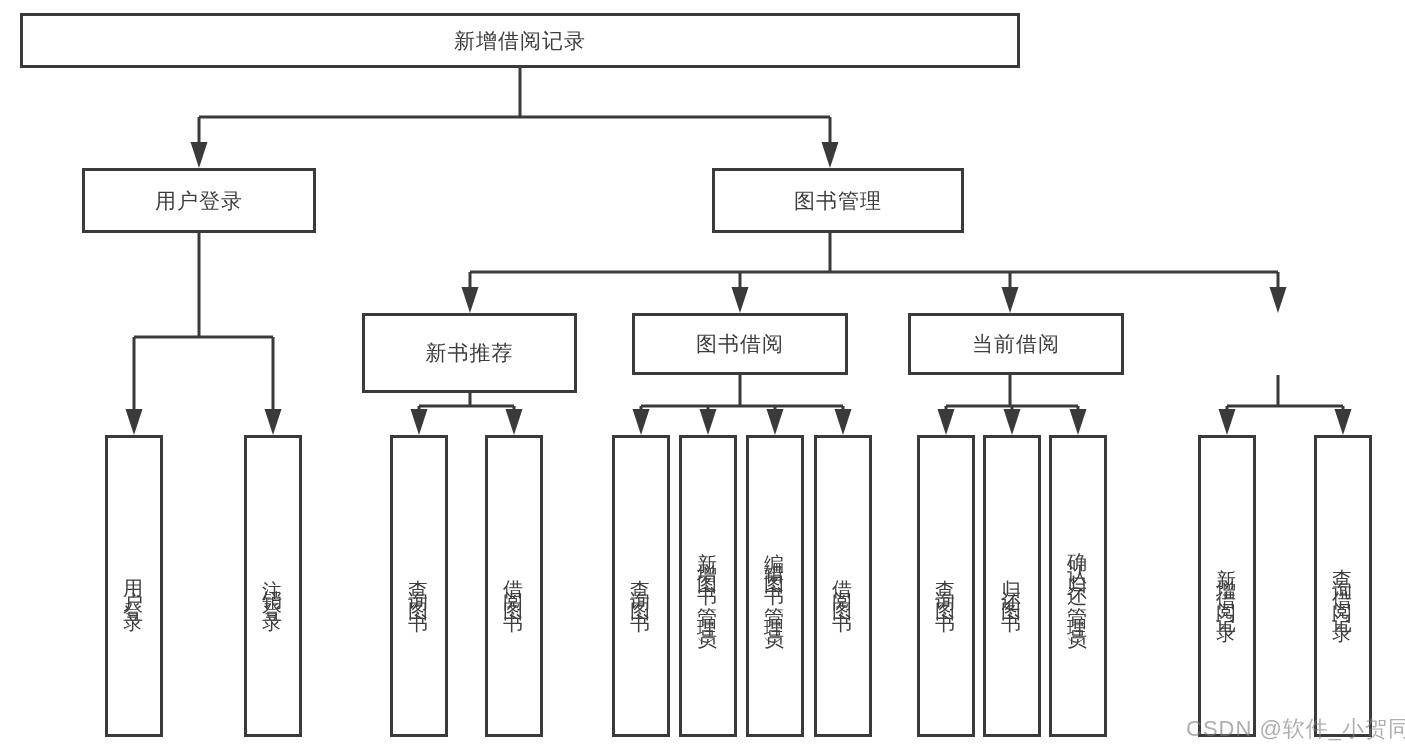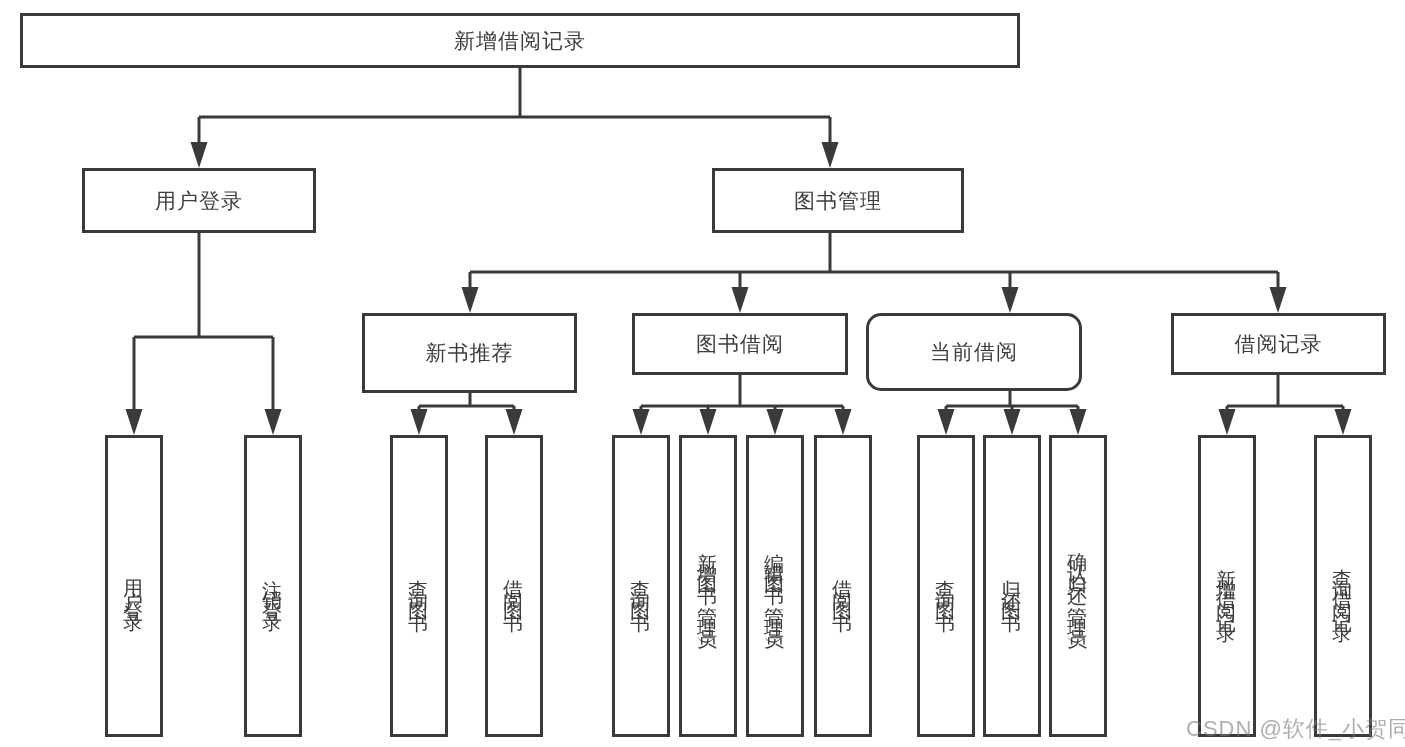--- a/index.html
+++ b/index.html
@@ -127,25 +127,22 @@
   <div class="box" style="left:712px; top:168px; width:252px; height:65px;">
     <span class="hlabel">图书管理</span>
   </div>
 
   <div class="box" style="left:362px; top:313px; width:215px; height:80px;">
     <span class="hlabel">新书推荐</span>
   </div>
   <div class="box" style="left:632px; top:313px; width:216px; height:62px;">
     <span class="hlabel">图书借阅</span>
   </div>
-  <div class="box" style="left:866px; top:313px; width:216px; height:78px;border-radius:15px;">
+  <div class="box" style="left:908px; top:313px; width:216px; height:62px;">
     <span class="hlabel">当前借阅</span>
-  </div>
-  <div class="box" style="left:1171px; top:313px; width:215px; height:62px;">
-    <span class="hlabel">借阅记录</span>
   </div>
 
   <div class="box leaf" style="left:105px; top:435px; width:58px; height:302px;">
     <span class="vtext">用户登录</span>
   </div>
   <div class="box leaf" style="left:244px; top:435px; width:58px; height:302px;">
     <span class="vtext">注销登录</span>
   </div>
 
   <div class="box leaf" style="left:390px; top:435px; width:58px; height:302px;">

